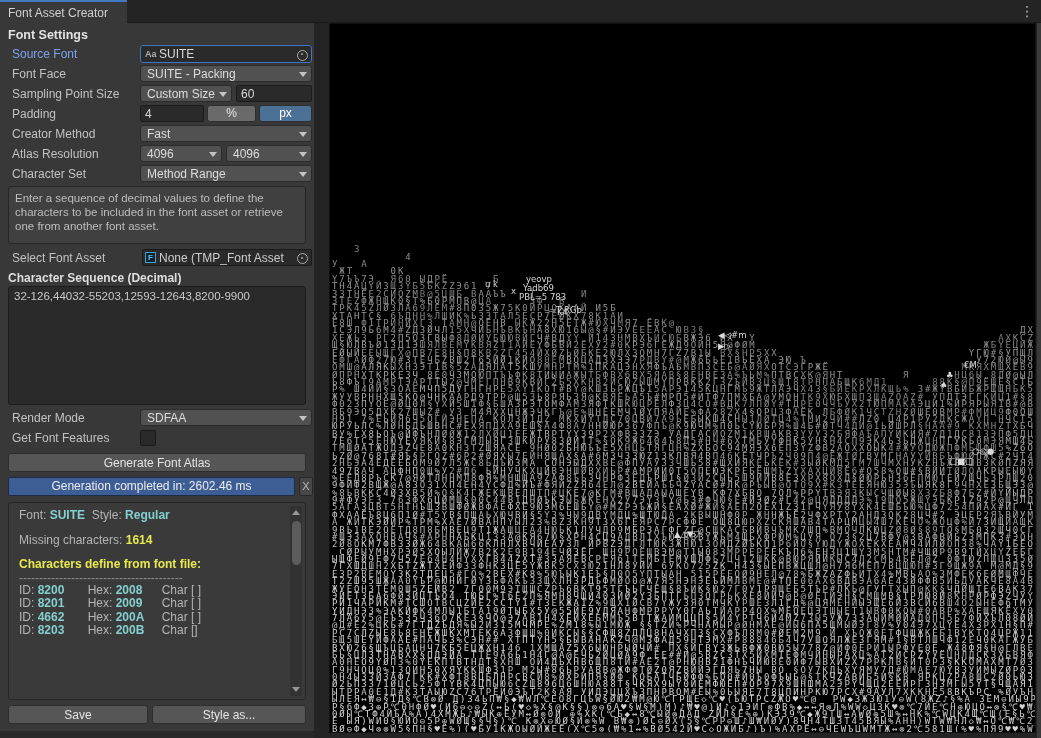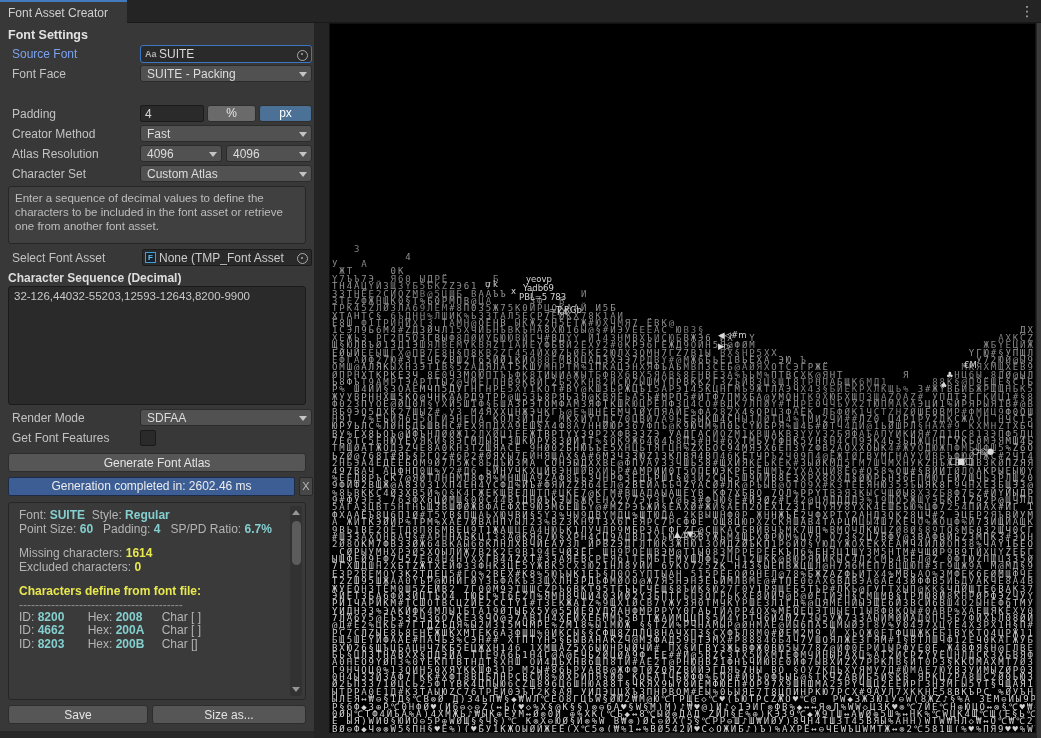--- a/index.html
+++ b/index.html
@@ -97,20 +97,30 @@
   <div class="row" style="top:42px">
     <span class="lab">Font Face</span>
     <div class="ctl">
       <div class="dd" style="left:0;width:172px">
         <span>SUITE - Packing</span>
         <span class="arr"></span>
       </div>
     </div>
   </div>
 
+  <div class="row" style="top:62px">
+    <span class="lab">Sampling Point Size</span>
+    <div class="ctl">
+      <div class="dd" style="left:0;width:92px">
+        <span>Custom Size</span>
+        <span class="arr"></span>
+      </div>
+      <div class="inp" style="left:96px;width:76px">60</div>
+    </div>
+  </div>
 
   <div class="row" style="top:82px">
     <span class="lab">Padding</span>
     <div class="ctl">
       <div class="inp" style="left:0;width:64px">4</div>
       <div class="seg" style="left:67px;width:49px">%</div>
       <div class="seg sel" style="left:119px;width:53px">px</div>
     </div>
   </div>
 
@@ -135,21 +145,21 @@
         <span>4096</span>
         <span class="arr"></span>
       </div>
     </div>
   </div>
 
   <div class="row" style="top:142px">
     <span class="lab">Character Set</span>
     <div class="ctl">
       <div class="dd" style="left:0;width:172px">
-        <span>Custom Atlas</span>
+        <span>Method Range</span>
         <span class="arr"></span>
       </div>
     </div>
   </div>
 
   <div class="help" style="top:163px;height:58px">Enter a sequence of decimal values to define the characters to be included in the font asset or retrieve one from another font asset.</div>
 
   <div class="row" style="top:226px">
     <span class="lab">Select Font Asset</span>
     <div class="ctl">
@@ -182,41 +192,40 @@
 
   <div class="btn" style="left:8px;top:430px;width:298px;height:19px;line-height:18px">Generate Font Atlas</div>
 
   <div style="position:absolute;left:0;top:454px;width:314px;height:19px">
     <div class="prog">Generation completed in: 2602.46 ms</div>
     <div class="xbtn">X</div>
   </div>
 
   <div class="out">
     <div class="ol"><span>Font: </span><span class="cy">SUITE</span><span>  Style: </span><span class="cy">Regular</span></div>
-    <div class="ol"><span>Point Size: </span><span class="cy">60</span><span>   Padding: </span><span class="cy">4</span><span>   SP/PD Ratio: </span><span class="cy">6.7%</span></div>
     <div class="ol blank"></div>
     <div class="ol"><span>Missing characters: </span><span class="yl">1614</span></div>
-    <div class="ol"><span>Excluded characters: </span><span class="yl">0</span></div>
     <div class="ol blank"></div>
     <div class="ol yl">Characters define from font file:</div>
     <div class="dsh">-----------------------------------------</div>
     <div id="idrows">
         <div class="ol"><span>ID: </span><span class="cy idv">8200</span><span>Hex: </span><span class="cy hexv">2008</span><span>Char [ ]</span></div>
+        <div class="ol"><span>ID: </span><span class="cy idv">8201</span><span>Hex: </span><span class="cy hexv">2009</span><span>Char [ ]</span></div>
         <div class="ol"><span>ID: </span><span class="cy idv">4662</span><span>Hex: </span><span class="cy hexv">200A</span><span>Char [ ]</span></div>
         <div class="ol"><span>ID: </span><span class="cy idv">8203</span><span>Hex: </span><span class="cy hexv">200B</span><span>Char []</span></div>
       </div>
     <div class="sb">
       <span class="tri up"></span>
       <span class="thumb"></span>
       <span class="tri dn"></span>
     </div>
   </div>
 
   <div class="btn" style="left:8px;top:682px;width:140px;height:19px;line-height:18px">Save</div>
-  <div class="btn" style="left:152px;top:682px;width:154px;height:19px;line-height:18px">Size as...</div>
+  <div class="btn" style="left:152px;top:682px;width:154px;height:19px;line-height:18px">Style as...</div>
 </div>
 
 <div class="rightp">
   <div class="atlas" id="atlas">
       <div class="ar" style="top:0.00px"><span style="color:rgb(129,129,129)">    </span><span style="color:rgb(127,127,127)">    </span><span style="color:rgb(143,143,143)">    </span><span style="color:rgb(133,133,133)">    </span><span style="color:rgb(143,143,143)">    </span><span style="color:rgb(130,130,130)">    </span><span style="color:rgb(138,138,138)">    </span><span style="color:rgb(141,141,141)">    </span><span style="color:rgb(140,140,140)">    </span><span style="color:rgb(125,125,125)">    </span><span style="color:rgb(149,149,149)">    </span><span style="color:rgb(130,130,130)">    </span><span style="color:rgb(149,149,149)">    </span><span style="color:rgb(149,149,149)">    </span><span style="color:rgb(143,143,143)">    </span><span style="color:rgb(136,136,136)">    </span><span style="color:rgb(138,138,138)">    </span><span style="color:rgb(125,125,125)">    </span><span style="color:rgb(136,136,136)">    </span><span style="color:rgb(149,149,149)">    </span><span style="color:rgb(135,135,135)">    </span><span style="color:rgb(146,146,146)">    </span><span style="color:rgb(137,137,137)">    </span><span style="color:rgb(140,140,140)">    </span></div>
       <div class="ar" style="top:7.38px"><span style="color:rgb(138,138,138)">    </span><span style="color:rgb(125,125,125)">    </span><span style="color:rgb(124,124,124)">    </span><span style="color:rgb(134,134,134)">    </span><span style="color:rgb(145,145,145)">    </span><span style="color:rgb(123,123,123)">    </span><span style="color:rgb(143,143,143)">    </span><span style="color:rgb(124,124,124)">    </span><span style="color:rgb(140,140,140)">    </span><span style="color:rgb(123,123,123)">    </span><span style="color:rgb(141,141,141)">    </span><span style="color:rgb(140,140,140)">    </span><span style="color:rgb(137,137,137)">    </span><span style="color:rgb(130,130,130)">    </span><span style="color:rgb(137,137,137)">    </span><span style="color:rgb(139,139,139)">    </span><span style="color:rgb(142,142,142)">    </span><span style="color:rgb(136,136,136)">    </span><span style="color:rgb(128,128,128)">    </span><span style="color:rgb(149,149,149)">    </span><span style="color:rgb(145,145,145)">    </span><span style="color:rgb(144,144,144)">    </span><span style="color:rgb(146,146,146)">    </span><span style="color:rgb(147,147,147)">    </span></div>
       <div class="ar" style="top:14.75px"><span style="color:rgb(135,135,135)">    </span><span style="color:rgb(131,131,131)">    </span><span style="color:rgb(130,130,130)">    </span><span style="color:rgb(143,143,143)">    </span><span style="color:rgb(134,134,134)">    </span><span style="color:rgb(142,142,142)">    </span><span style="color:rgb(138,138,138)">    </span><span style="color:rgb(124,124,124)">    </span><span style="color:rgb(139,139,139)">    </span><span style="color:rgb(128,128,128)">    </span><span style="color:rgb(137,137,137)">    </span><span style="color:rgb(122,122,122)">    </span><span style="color:rgb(130,130,130)">    </span><span style="color:rgb(148,148,148)">    </span><span style="color:rgb(125,125,125)">    </span><span style="color:rgb(141,141,141)">    </span><span style="color:rgb(130,130,130)">    </span><span style="color:rgb(137,137,137)">    </span><span style="color:rgb(148,148,148)">    </span><span style="color:rgb(149,149,149)">    </span><span style="color:rgb(144,144,144)">    </span><span style="color:rgb(143,143,143)">    </span><span style="color:rgb(129,129,129)">    </span><span style="color:rgb(143,143,143)">    </span></div>
       <div class="ar" style="top:22.13px"><span style="color:rgb(148,148,148)">    </span><span style="color:rgb(125,125,125)">    </span><span style="color:rgb(144,144,144)">    </span><span style="color:rgb(149,149,149)">    </span><span style="color:rgb(123,123,123)">    </span><span style="color:rgb(146,146,146)">    </span><span style="color:rgb(138,138,138)">    </span><span style="color:rgb(141,141,141)">    </span><span style="color:rgb(132,132,132)">    </span><span style="color:rgb(149,149,149)">    </span><span style="color:rgb(145,145,145)">    </span><span style="color:rgb(126,126,126)">    </span><span style="color:rgb(147,147,147)">    </span><span style="color:rgb(148,148,148)">    </span><span style="color:rgb(141,141,141)">    </span><span style="color:rgb(134,134,134)">    </span><span style="color:rgb(125,125,125)">    </span><span style="color:rgb(134,134,134)">    </span><span style="color:rgb(136,136,136)">    </span><span style="color:rgb(133,133,133)">    </span><span style="color:rgb(145,145,145)">    </span><span style="color:rgb(149,149,149)">    </span><span style="color:rgb(135,135,135)">    </span><span style="color:rgb(140,140,140)">    </span></div>
       <div class="ar" style="top:29.50px"><span style="color:rgb(132,132,132)">    </span><span style="color:rgb(146,146,146)">    </span><span style="color:rgb(149,149,149)">    </span><span style="color:rgb(128,128,128)">    </span><span style="color:rgb(133,133,133)">    </span><span style="color:rgb(148,148,148)">    </span><span style="color:rgb(141,141,141)">    </span><span style="color:rgb(144,144,144)">    </span><span style="color:rgb(145,145,145)">    </span><span style="color:rgb(148,148,148)">    </span><span style="color:rgb(149,149,149)">    </span><span style="color:rgb(143,143,143)">    </span><span style="color:rgb(149,149,149)">    </span><span style="color:rgb(124,124,124)">    </span><span style="color:rgb(124,124,124)">    </span><span style="color:rgb(138,138,138)">    </span><span style="color:rgb(126,126,126)">    </span><span style="color:rgb(140,140,140)">    </span><span style="color:rgb(128,128,128)">    </span><span style="color:rgb(147,147,147)">    </span><span style="color:rgb(143,143,143)">    </span><span style="color:rgb(146,146,146)">    </span><span style="color:rgb(139,139,139)">    </span><span style="color:rgb(125,125,125)">    </span></div>
       <div class="ar" style="top:36.88px"><span style="color:rgb(139,139,139)">    </span><span style="color:rgb(133,133,133)">    </span><span style="color:rgb(128,128,128)">    </span><span style="color:rgb(130,130,130)">    </span><span style="color:rgb(148,148,148)">    </span><span style="color:rgb(134,134,134)">    </span><span style="color:rgb(150,150,150)">    </span><span style="color:rgb(136,136,136)">    </span><span style="color:rgb(126,126,126)">    </span><span style="color:rgb(133,133,133)">    </span><span style="color:rgb(126,126,126)">    </span><span style="color:rgb(139,139,139)">    </span><span style="color:rgb(142,142,142)">    </span><span style="color:rgb(139,139,139)">    </span><span style="color:rgb(141,141,141)">    </span><span style="color:rgb(126,126,126)">    </span><span style="color:rgb(134,134,134)">    </span><span style="color:rgb(144,144,144)">    </span><span style="color:rgb(128,128,128)">    </span><span style="color:rgb(144,144,144)">    </span><span style="color:rgb(145,145,145)">    </span><span style="color:rgb(133,133,133)">    </span><span style="color:rgb(123,123,123)">    </span><span style="color:rgb(133,133,133)">    </span></div>

